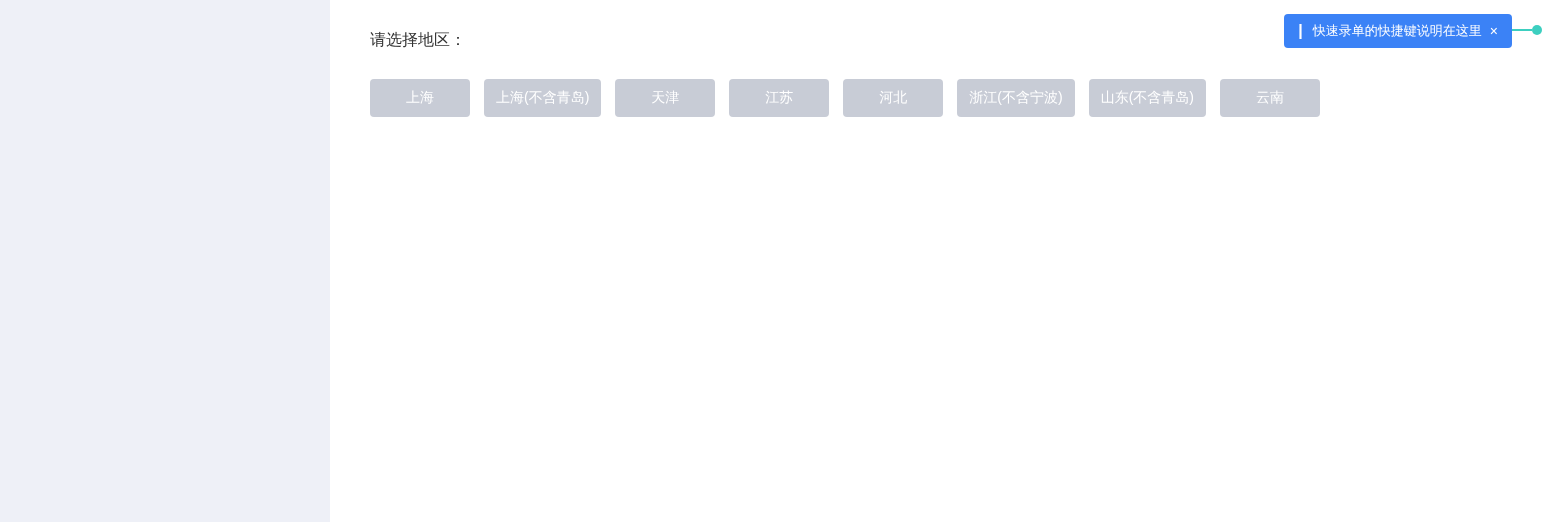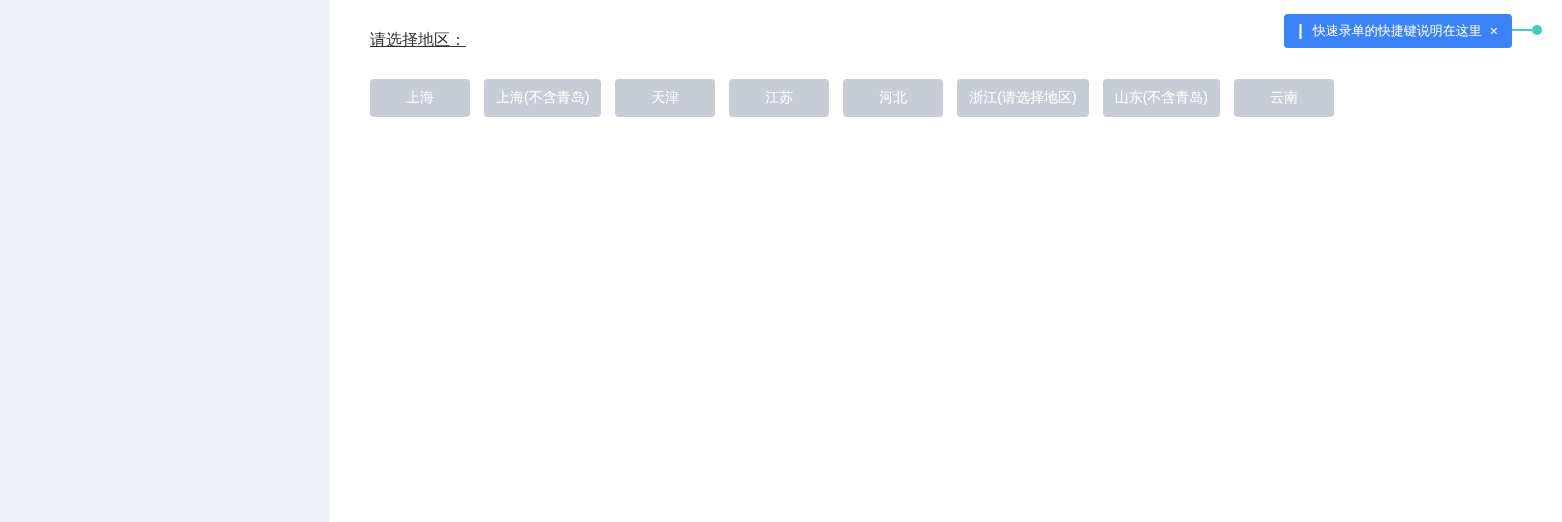--- a/index.html
+++ b/index.html
@@ -34,21 +34,20 @@
       bottom: 0;
       background: #ffffff;
       padding: 30px 40px;
     }
 
     .page-title {
       font-size: 16px;
       color: #333;
       font-weight: normal;
       margin-bottom: 28px;
-      text-decoration: underline;
     }
 
     .region-buttons {
       display: flex;
       flex-wrap: wrap;
       gap: 14px;
     }
 
     .region-btn {
       padding: 10px 12px;
@@ -119,21 +118,21 @@
 
 <div class="main-content">
   <div class="page-title">请选择地区：</div>
   <div class="region-buttons">
 
   <button class="region-btn">上海</button>
       <button class="region-btn">上海(不含青岛)</button>
       <button class="region-btn">天津</button>
       <button class="region-btn">江苏</button>
       <button class="region-btn">河北</button>
-      <button class="region-btn">浙江(请选择地区)</button>
+      <button class="region-btn">浙江(不含宁波)</button>
       <button class="region-btn">山东(不含青岛)</button>
       <button class="region-btn">云南</button>
     </div>
 </div>
 
 <div class="tooltip-banner">
   <span>快速录单的快捷键说明在这里</span>
   <span class="tooltip-close">×</span>
 </div>
 <div class="tooltip-line"></div>

